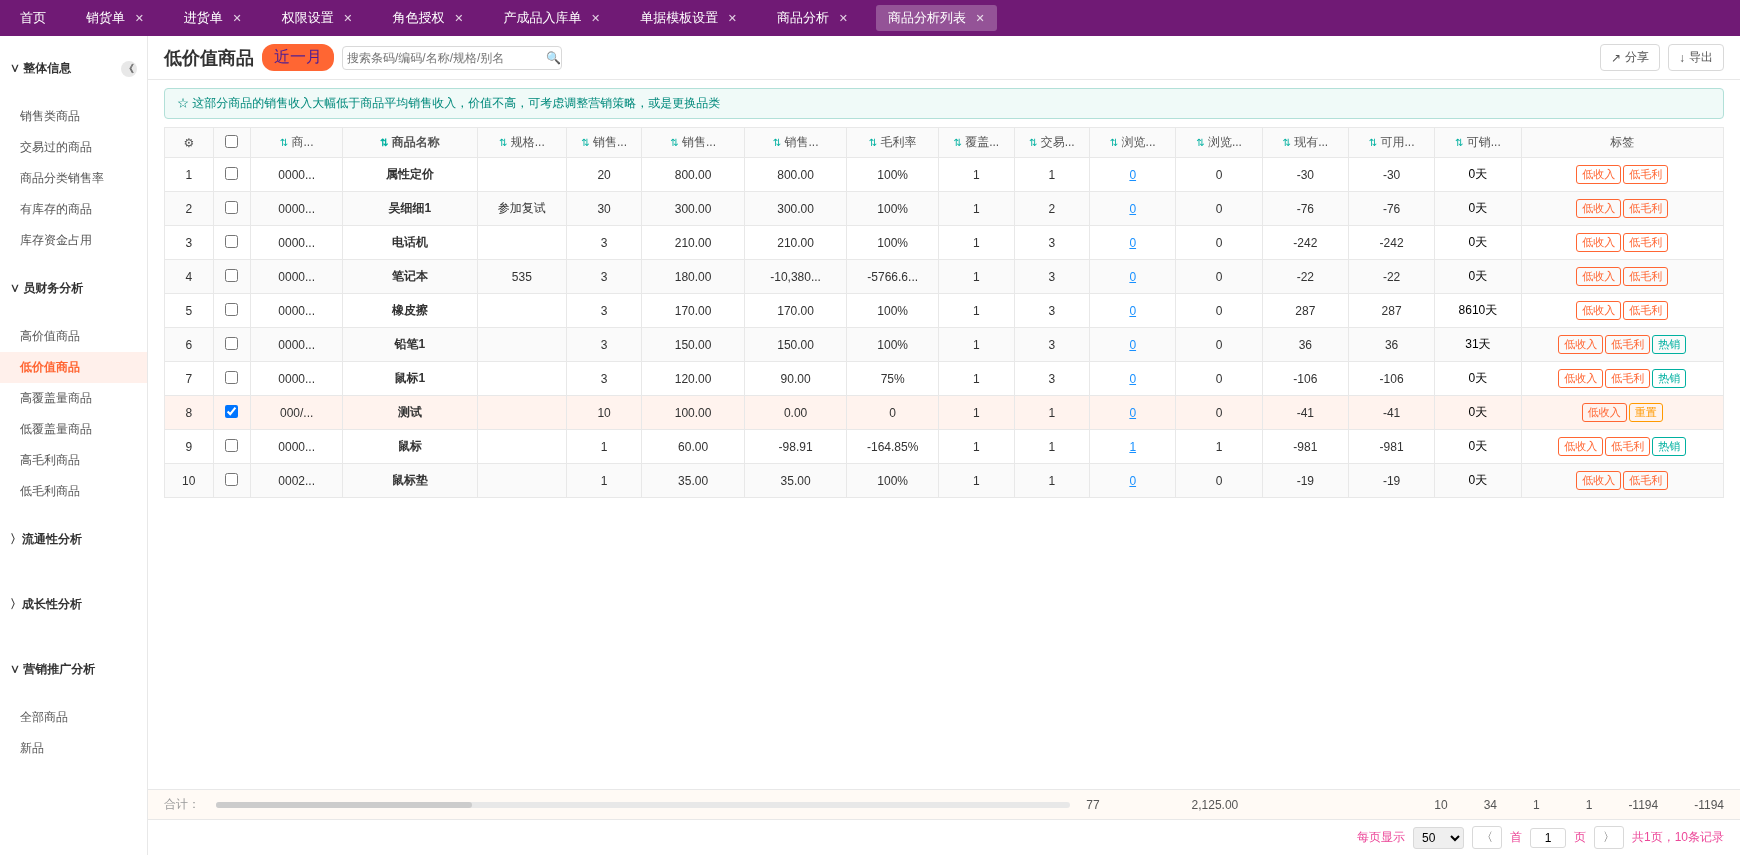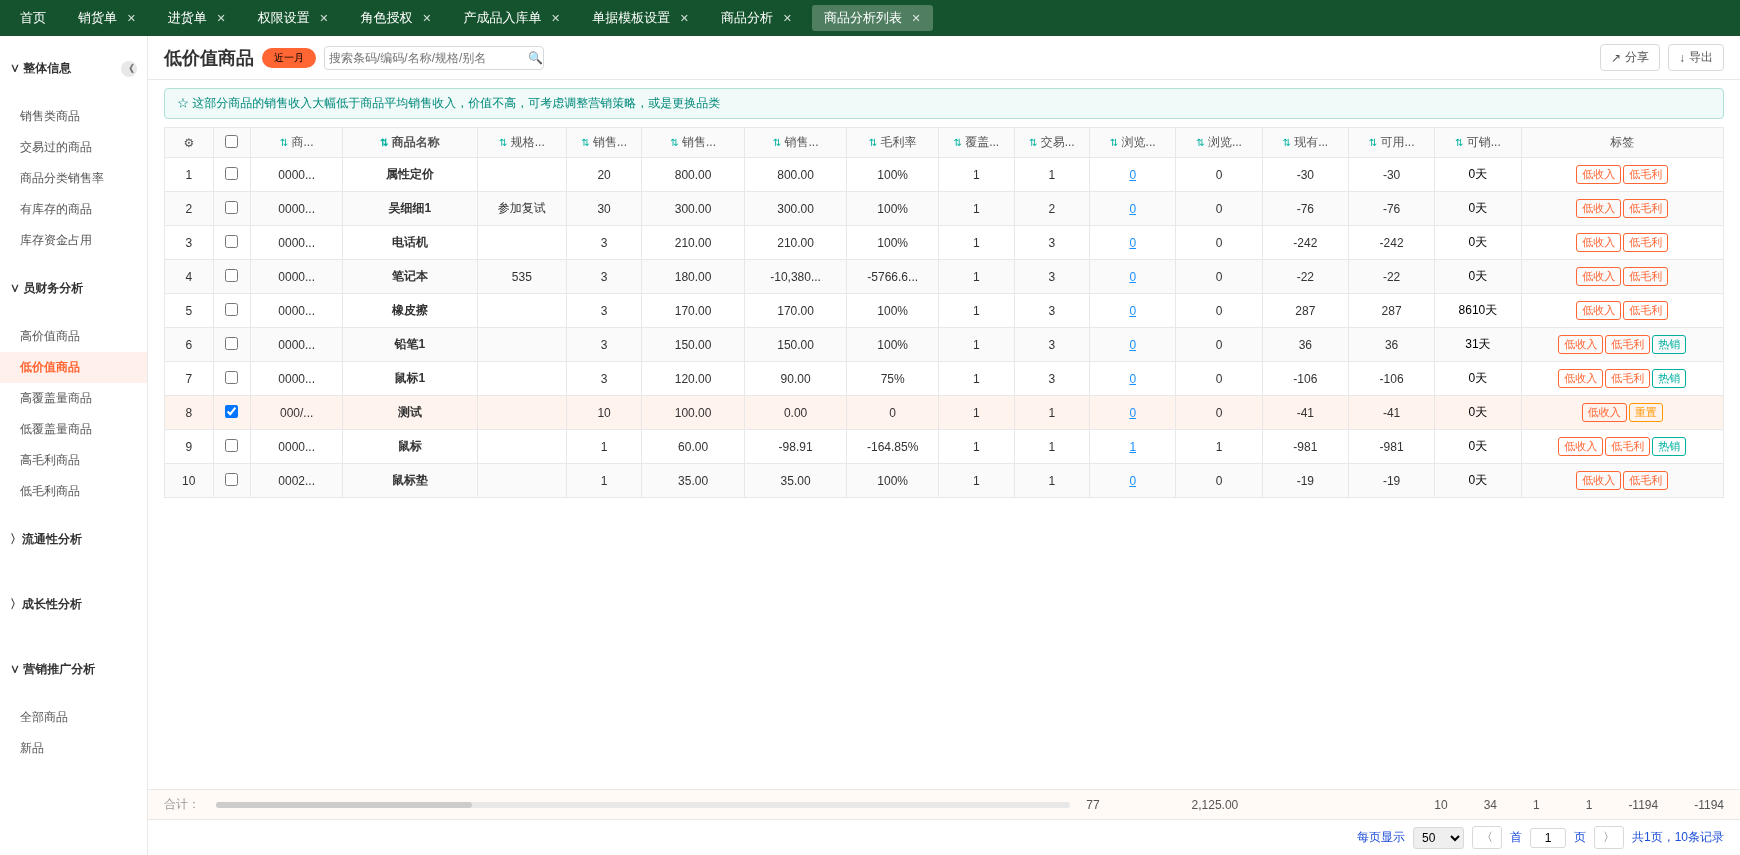--- a/index.html
+++ b/index.html
@@ -1,25 +1,25 @@
 <!DOCTYPE html>
 <html><head>
   <meta charset="utf-8">
   <style>
     * { box-sizing: border-box; margin: 0; padding: 0; font-family: 'Microsoft YaHei', Arial, sans-serif; font-size: 12px; }
     body { background: #f5f5f5; overflow: hidden; width: 1740px; height: 855px; }
 
     
     .top-nav {
-      background: #14532d;
+      background: #701a75;
       height: 36px;
       display: flex;
       align-items: center;
       padding: 0 8px;
-      gap: 8px;
+      gap: 16px;
     }
     .nav-item {
       color: #fff;
       padding: 4px 12px;
       cursor: pointer;
       border-radius: 3px;
       white-space: nowrap;
       font-size: 13px;
     }
     .nav-item.active { background: rgba(255,255,255,0.25); }
@@ -73,26 +73,26 @@
       gap: 8px;
       border-bottom: 1px solid #e8e8e8;
     }
     .page-title {
       font-size: 18px;
       font-weight: bold;
       color: #333;
     }
     .filter-btn {
       background: #ff6633;
-      color: #000000;
+      color: #4c1d95;
       border: none;
       border-radius: 12px;
       padding: 3px 12px;
       cursor: pointer;
-      font-size: 10px;
+      font-size: 16px;
     }
     .search-box {
       border: 1px solid #d9d9d9;
       border-radius: 4px;
       padding: 4px 4px;
       width: 220px;
       color: #999;
       outline: none;
       font-size: 12px;
     }
@@ -197,21 +197,21 @@
     .pagination {
       display: flex;
       align-items: center;
       justify-content: flex-end;
       padding: 6px 16px;
       gap: 8px;
       border-top: 1px solid #e8e8e8;
       background: #fff;
       font-size: 12px;
     }
-    .pagination-text { color: #1d4ed8; }
+    .pagination-text { color: #ec4899; }
     .page-btn {
       border: 1px solid #d9d9d9;
       background: #fff;
       padding: 2px 8px;
       cursor: pointer;
       border-radius: 3px;
       color: #555;
     }
     .page-input {
       border: 1px solid #d9d9d9;

